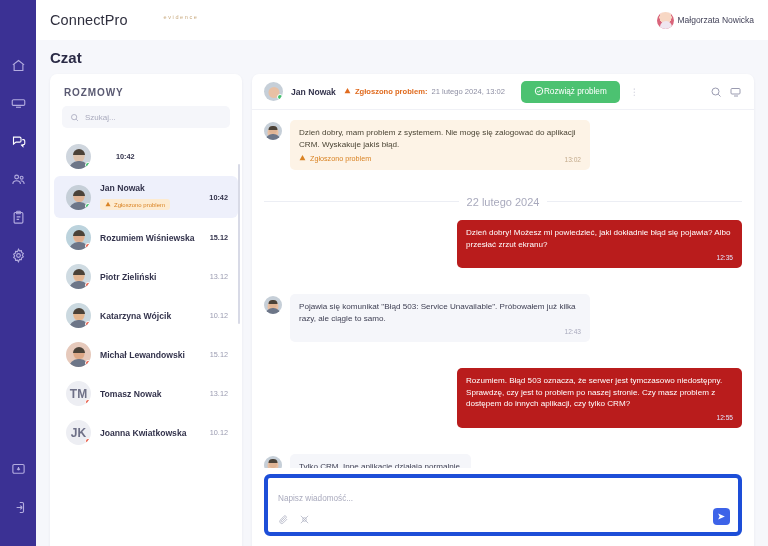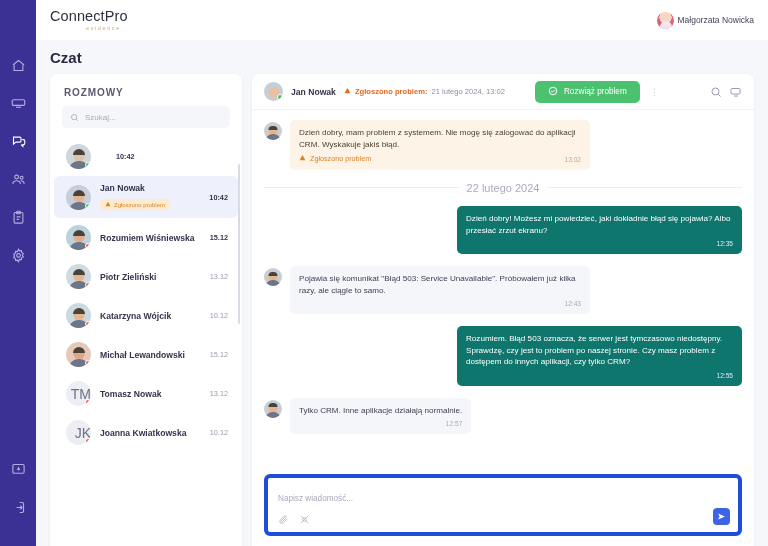--- a/index.html
+++ b/index.html
@@ -34,21 +34,21 @@
 
   
   .main { flex: 1 1 auto; height: 546px; position: relative; background: #f6f7fb; }
 
   
   .topbar {
     height: 40px; background: #ffffff;
     display: flex; align-items: center; justify-content: space-between;
     padding: 0 14px 0 14px;
   }
-  .brand { display: flex; flex-direction: column; justify-content: center; line-height: 1; }
+  .brand { display: flex; flex-direction: row; justify-content: center; line-height: 1; }
   .brand-name { font-size: 14.5px; color: #2f2f3e; letter-spacing: .1px; font-weight: 400; }
   .brand-sub { font-size: 5.5px; color: #c8a97e; letter-spacing: 1.6px; margin-top: 2px; margin-left: 36px; }
   .topuser { display: flex; align-items: center; gap: 3px; cursor: pointer; }
   .topuser-av {
     width: 17px; height: 17px; border-radius: 50%;
     background: radial-gradient(circle at 50% 32%, #f7d7c4 0 42%, #d9647a 43% 100%);
     position: relative; overflow: hidden; flex: 0 0 17px;
   }
   .topuser-av::after {
     content:""; position:absolute; left:50%; top:56%; transform:translateX(-50%);
@@ -89,22 +89,22 @@
   .conv-list { flex: 1 1 auto; overflow: hidden; padding-top: 3px; position: relative; }
   .conv-item {
     display: flex; align-items: center; gap: 9px;
     padding: 7px 10px 7px 12px; cursor: pointer; position: relative;
     border-radius: 6px; margin: 0 4px;
   }
   .conv-item.active { background: #eef0fb; }
   .av {
     width: 25px; height: 25px; border-radius: 50%;
     flex: 0 0 25px; position: relative; overflow: hidden;
-    display: flex; align-items: center; justify-content: flex-end;
-    font-size: 14px; font-weight: normal; color: #6e7087;
+    display: flex; align-items: center; justify-content: center;
+    font-size: 12px; font-weight: bold; color: #6e7087;
   }
   .av.ph::before { 
     content:""; position:absolute; left:50%; top:26%; transform:translateX(-50%);
     width: 11px; height: 11px; border-radius: 50%; background: #e8c0a4;
   }
   .av.ph::after { 
     content:""; position:absolute; left:50%; bottom:-3px; transform:translateX(-50%);
     width: 19px; height: 11px; border-radius: 9px 9px 0 0;
   }
   .dot {
@@ -146,42 +146,42 @@
     height: 36px; flex: 0 0 36px; display: flex; align-items: center;
     gap: 8px; padding: 0 12px; border-bottom: 1px solid #f0f1f6;
   }
   .chat-head .av { width: 19px; height: 19px; flex: 0 0 19px; }
   .ch-name { font-size: 8.6px; font-weight: bold; color: #33334c; }
   .ch-report { display: flex; align-items: center; gap: 4px; font-size: 7.6px; color: #e06b1f; }
   .ch-report svg { width: 7px; height: 7px; }
   .ch-report b { font-weight: bold; }
   .ch-report span.date { color: #8e8fa3; }
   .resolve-btn {
-    display: flex; align-items: center; gap: 6px;
+    display: flex; align-items: center; 
     background: #4cc271; color: #fff; border: 0; border-radius: 5px;
     height: 22px; padding: 0 13px; font-size: 8.2px;
-    font-family: "Liberation Sans", sans-serif; cursor: pointer; margin-left: 22px;
+    font-family: "Liberation Sans", sans-serif; cursor: pointer; margin-left: 8px;
   }
   .resolve-btn svg { width: 10px; height: 10px; }
   .ch-kebab { color: #c4c5d4; font-size: 9px; cursor: pointer; padding: 0 2px; }
   .ch-spacer { flex: 1 1 auto; }
   .ch-ico { color: #9a9bb0; cursor: pointer; display: flex; align-items: center; }
   .ch-ico svg { width: 12px; height: 12px; }
 
   .thread { flex: 1 1 auto; padding: 10px 12px 4px 12px; overflow: hidden; position: relative; }
-  .row { display: flex; gap: 8px; margin-bottom: 12px; align-items: flex-start; }
+  .row { display: flex; gap: 8px; margin-bottom: 26px; align-items: flex-start; }
   .row.out { justify-content: flex-end; }
   .row .av { width: 18px; height: 18px; flex: 0 0 18px; margin-top: 2px; }
   .bubble {
     max-width: 300px; border-radius: 5px; padding: 7px 9px 5px 9px;
     font-size: 8.1px; line-height: 1.45; position: relative;
   }
   .bubble.in  { background: #f5f6fa; color: #3d3e52; }
   .bubble.alert { background: #fdf3e6; color: #4a4434; }
-  .bubble.out { background: #0f766e; color: #ffffff; }
+  .bubble.out { background: #b91c1c; color: #ffffff; }
   .bub-time { font-size: 6.6px; text-align: right; margin-top: 3px; color: #a9aabd; }
   .bubble.out .bub-time { color: #e2e6fd; }
   .bubble.alert .bub-time { color: #c3ab8c; }
   .bub-flag { display: flex; align-items: center; gap: 4px; font-size: 7.2px; color: #d98324; margin-top: 4px; }
   .bub-flag svg { width: 7px; height: 7px; }
   .bub-footer { display: flex; align-items: flex-end; justify-content: space-between; gap: 10px; }
   .divider { display: flex; align-items: center; gap: 8px; margin: 2px 0 12px 0; }
   .divider .line { flex: 1 1 auto; height: 1px; background: #eceef4; }
   .divider .label { font-size: 11px; color: #a9aabd; }
 

